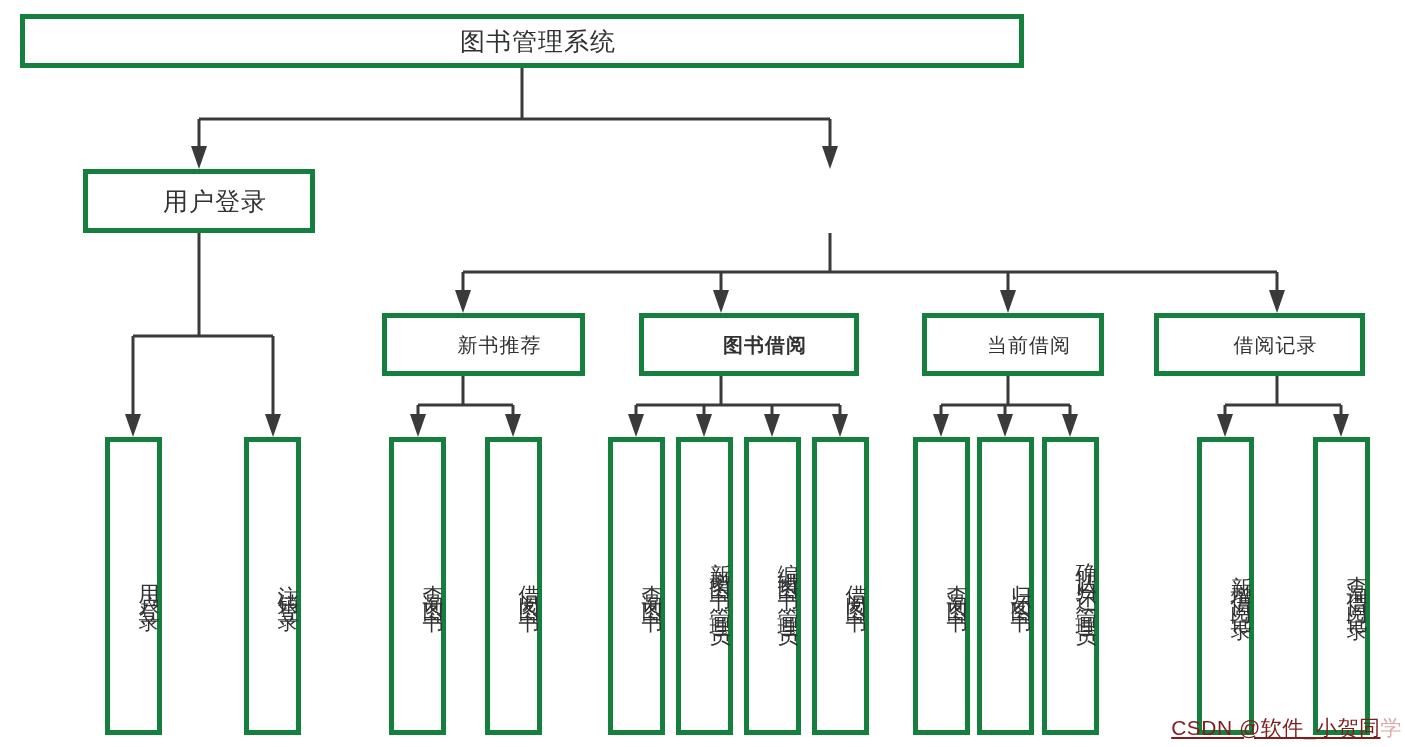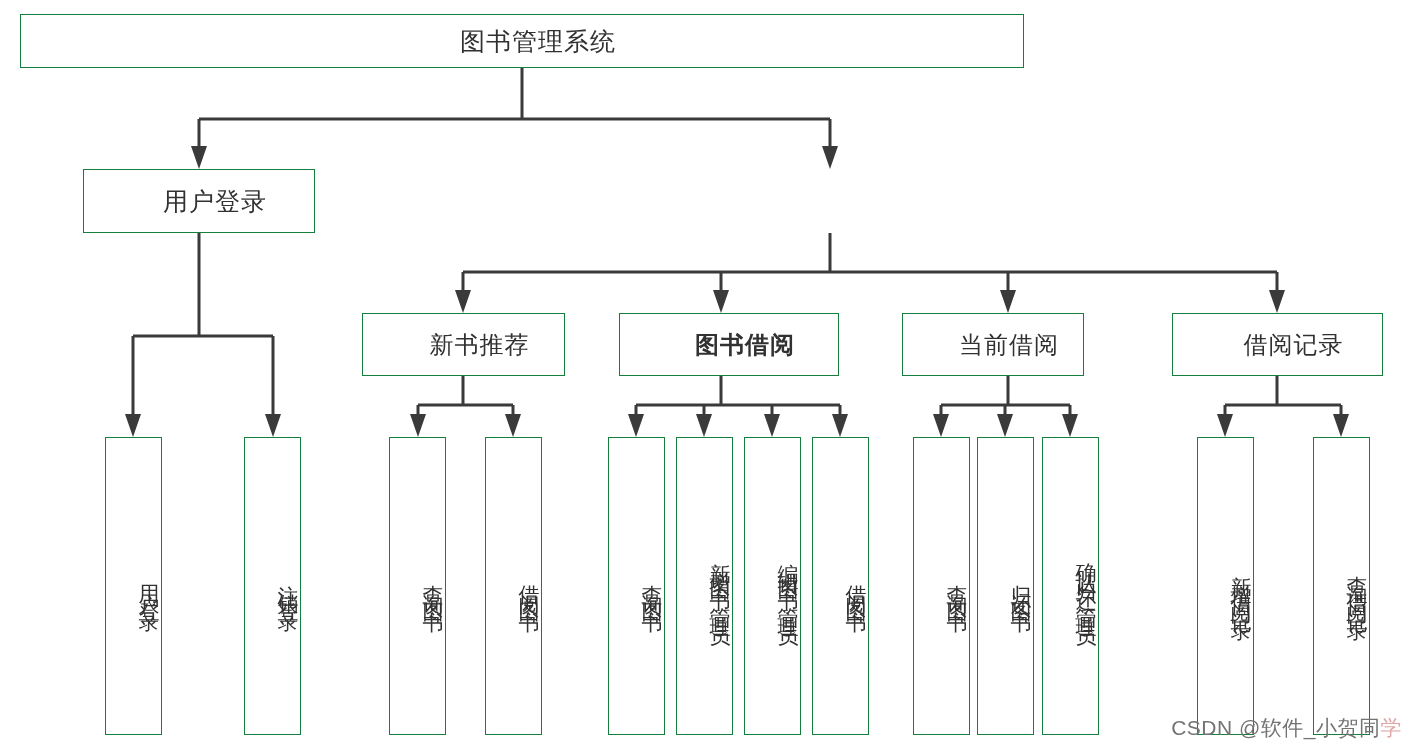--- a/index.html
+++ b/index.html
@@ -19,37 +19,38 @@
     position: absolute;
     left: 0;
     top: 0;
     width: 1405px;
     height: 747px;
   }
   .node {
     position: absolute;
     box-sizing: border-box;
     background: #ffffff;
-    border: 1px solid #15803d;
+    border: 5px solid #15803d;
     color: #313131;
     display: flex;
     align-items: center;
     justify-content: center;
     text-align: center;
     padding-left: 32px;
   }
   .h-node {
     font-size: 25px;
     letter-spacing: 1px;
     line-height: 1;
   }
   .l3-node {
-    font-size: 24px;
+    font-size: 20px;
     letter-spacing: 1px;
     line-height: 1;
+    margin-left: 20px;
   }
   .leaf {
     writing-mode: vertical-rl;
     text-orientation: mixed;
     font-size: 21px;
     letter-spacing: 9px;
     line-height: 1;
   }
   .watermark {
     position: absolute;
@@ -104,37 +105,37 @@
     </g>
   </svg>
 
   <div class="node h-node" style="left:20px; top:14px; width:1004px; height:54px;">图书管理系统</div>
 
   <div class="node h-node" style="left:83px; top:169px; width:232px; height:64px;">用户登录</div>
 
   <div class="node l3-node" style="left:362px; top:313px; width:203px; height:63px;">新书推荐</div>
   <div class="node l3-node" style="left:619px; top:313px; width:220px; height:63px;font-weight:bold;">图书借阅</div>
   <div class="node l3-node" style="left:902px; top:313px; width:182px; height:63px;">当前借阅</div>
-  <div class="node l3-node" style="left:1172px; top:313px; width:211px; height:63px;">借阅记录</div>
+  <div class="node l3-node" style="left:1134px; top:313px; width:211px; height:63px;">借阅记录</div>
 
   <div class="node leaf" style="left:105px; top:437px; width:57px; height:298px;">用户登录</div>
   <div class="node leaf" style="left:244px; top:437px; width:57px; height:298px;">注销登录</div>
 
   <div class="node leaf" style="left:389px; top:437px; width:57px; height:298px;">查询图书</div>
   <div class="node leaf" style="left:485px; top:437px; width:57px; height:298px;">借阅图书</div>
 
   <div class="node leaf" style="left:608px; top:437px; width:57px; height:298px;">查询图书</div>
   <div class="node leaf" style="left:676px; top:437px; width:57px; height:298px;">新增图书（管理员）</div>
   <div class="node leaf" style="left:744px; top:437px; width:57px; height:298px;">编辑图书（管理员）</div>
   <div class="node leaf" style="left:812px; top:437px; width:57px; height:298px;">借阅图书</div>
 
   <div class="node leaf" style="left:913px; top:437px; width:57px; height:298px;">查询图书</div>
   <div class="node leaf" style="left:977px; top:437px; width:57px; height:298px;">归还图书</div>
   <div class="node leaf" style="left:1042px; top:437px; width:57px; height:298px;">确认归还（管理员）</div>
 
   <div class="node leaf" style="left:1197px; top:437px; width:57px; height:298px;">新增借阅记录</div>
   <div class="node leaf" style="left:1313px; top:437px; width:57px; height:298px;">查询借阅记录</div>
 
   <div class="watermark">
-    <span style="color: #737373;">CSDN @软件_小贺同</span><span style="color: rgb(223, 166, 166);">学</span>
+    <span style="color: #7f1d1d; text-decoration: underline;">CSDN @软件_小贺同</span><span style="color: rgb(223, 166, 166);">学</span>
   </div>
 
 </div>
 
 </body></html>

